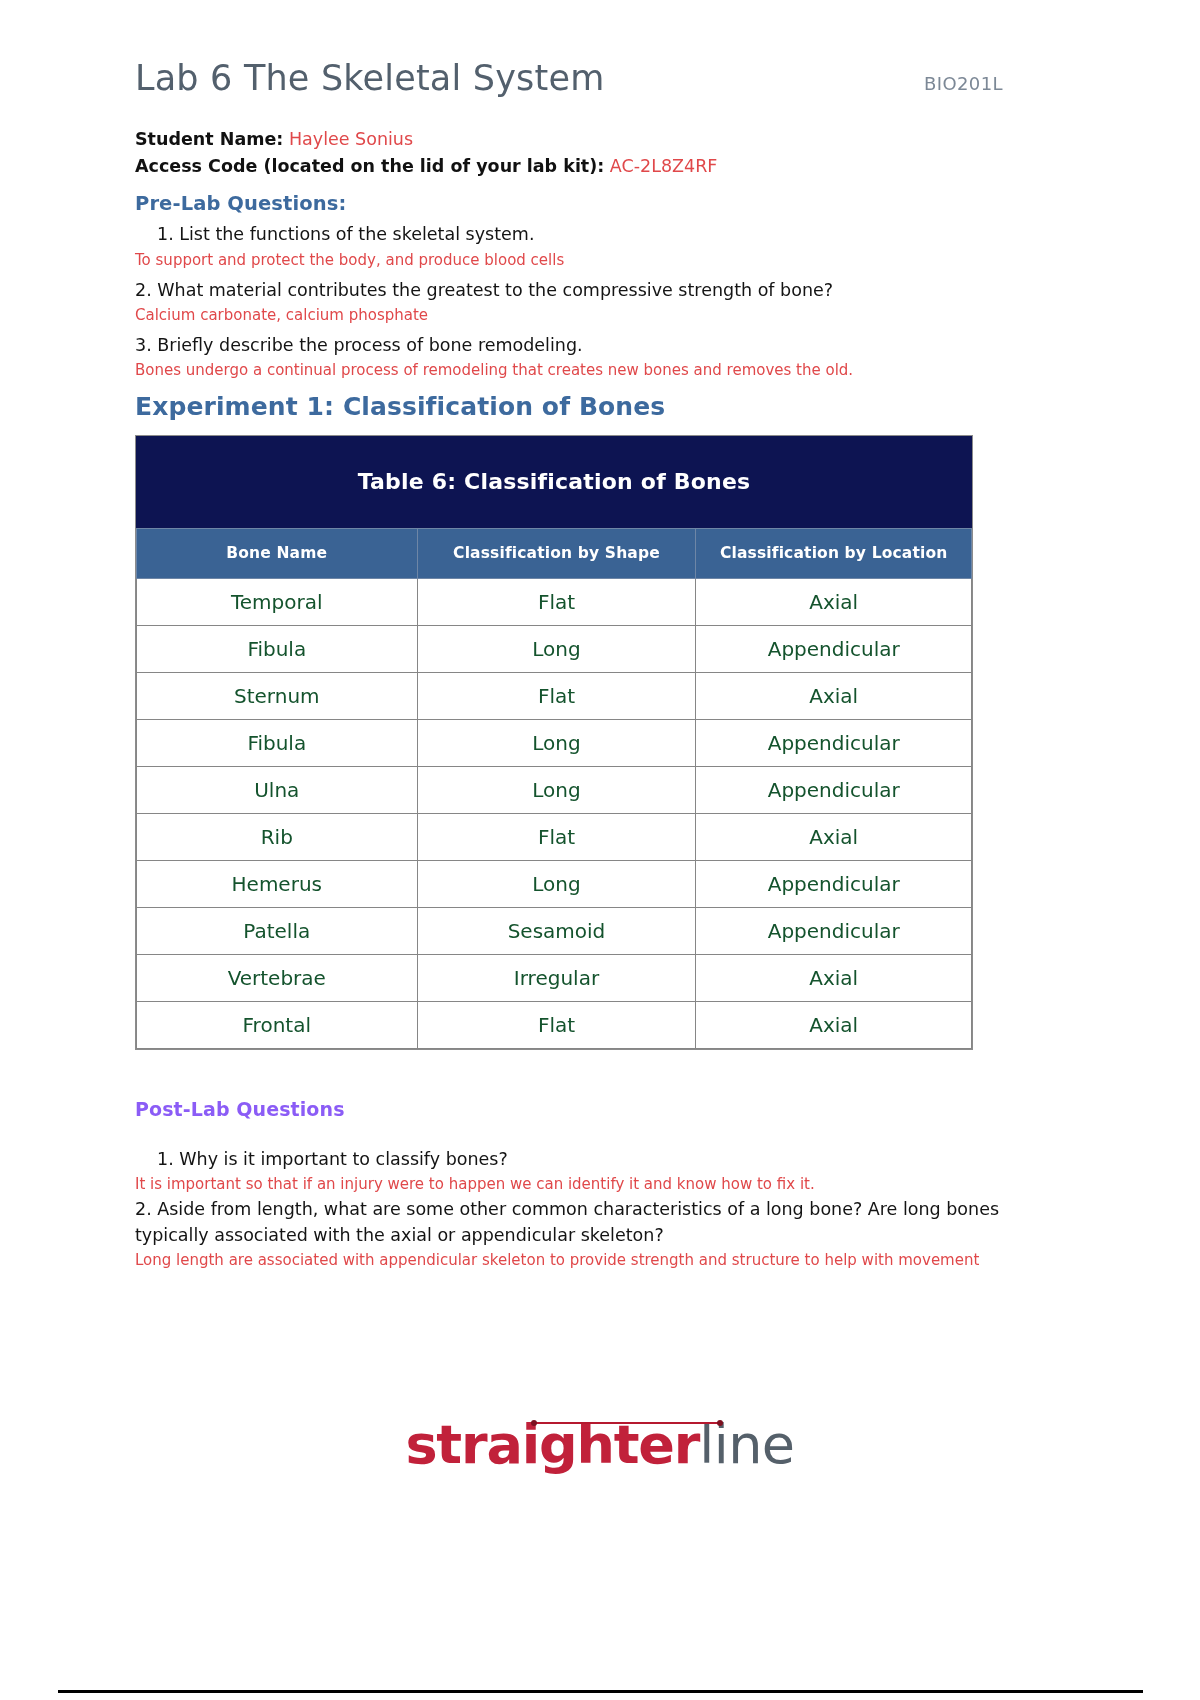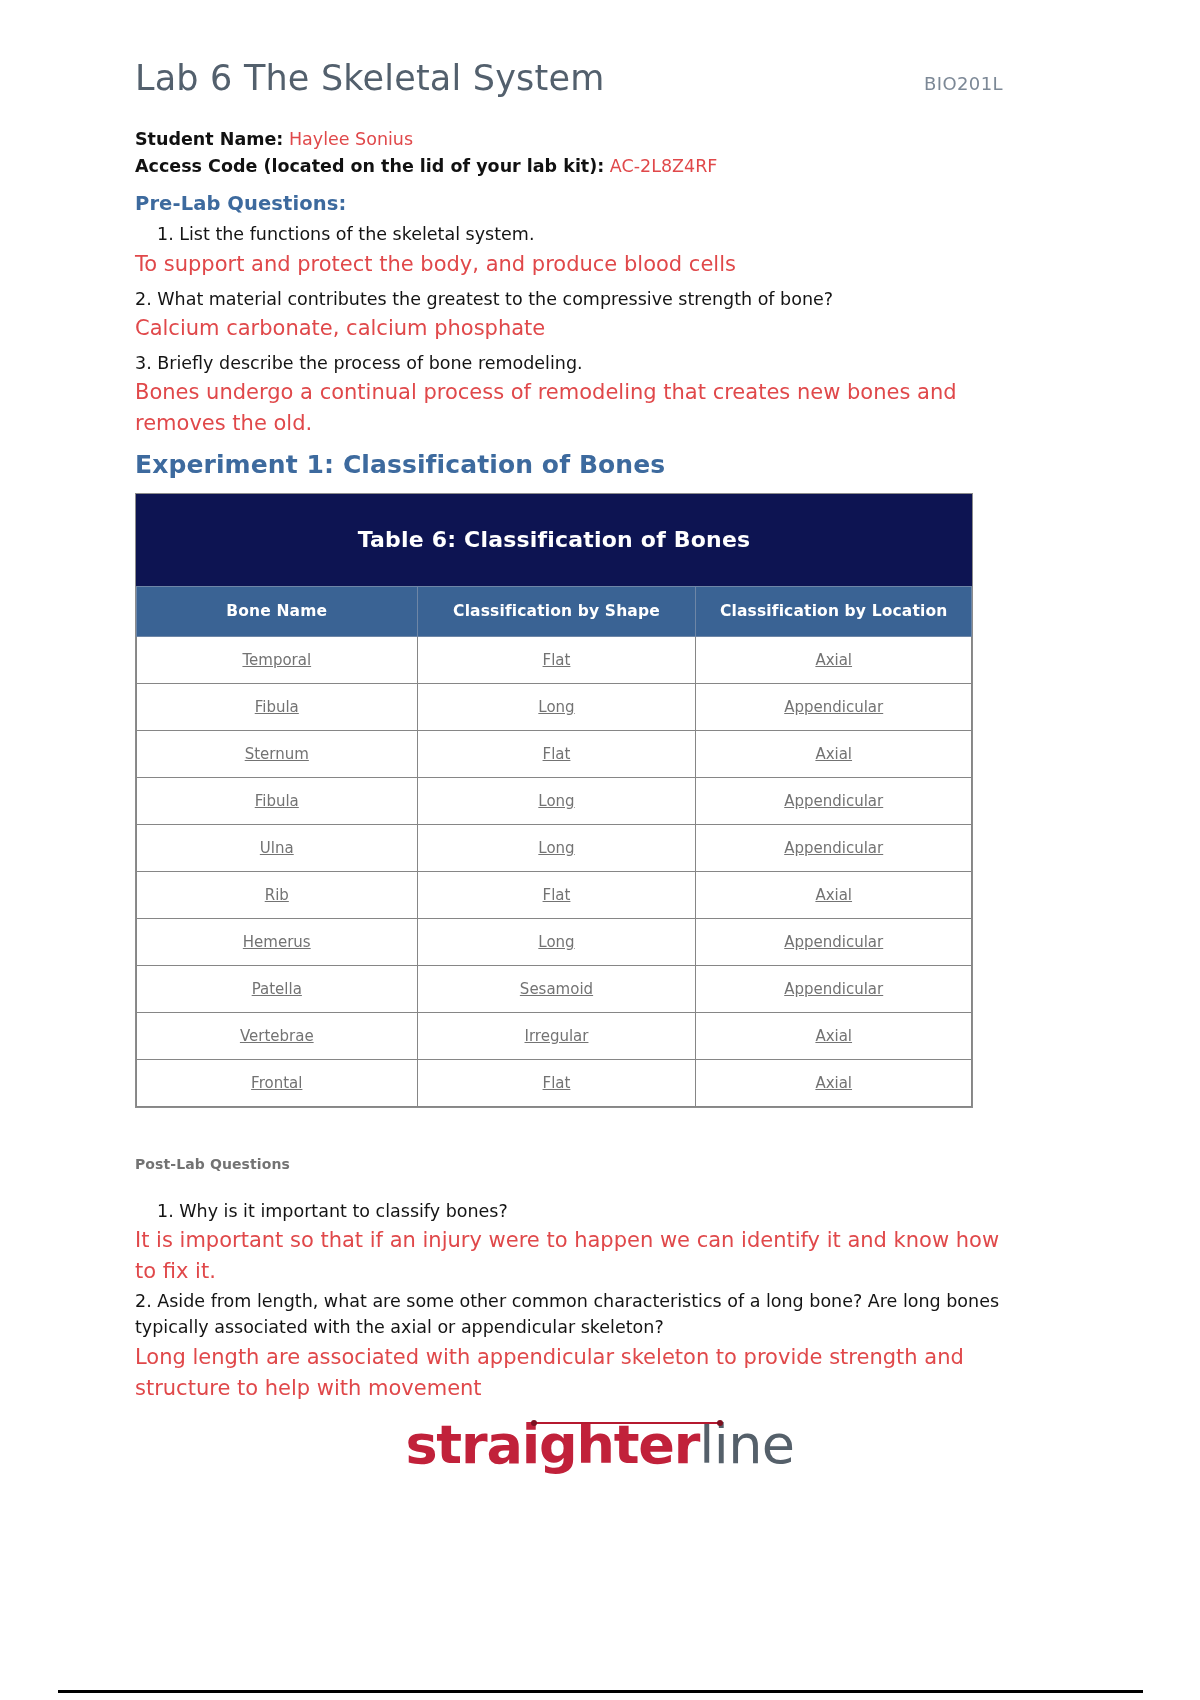--- a/index.html
+++ b/index.html
@@ -77,37 +77,37 @@
     letter-spacing: 0.1px;
   }
   .h-exp {
     margin-top: 10px;
     font-size: 25px;
     font-weight: bold;
     color: #3d6a9e;
     letter-spacing: 0.1px;
   }
   .h-post {
-    font-size: 14px;
-    font-weight: bold;
-    color: #737373;
+    font-size: 19px;
+    font-weight: bold;
+    color: #8b5cf6;
     letter-spacing: 0.1px;
   }
 
   
   .qa-block { margin-top: 6px; }
   .q {
     font-size: 17.5px;
     color: #141414;
     line-height: 1.49;
     margin-top: 1px;
   }
   .q.indent { padding-left: 22px; }
   .a {
-    font-size: 21px;
+    font-size: 15px;
     color: #e0484a;
     line-height: 1.49;
     margin-top: 1px;
   }
 
   
   .table-wrap {
     margin-top: 14px;
     width: 838px;
     border: 1px solid #8c8c8c;
@@ -136,25 +136,24 @@
     font-weight: bold;
     text-align: center;
     height: 47px;
     border: 1px solid #6e86a6;
     letter-spacing: 0.15px;
   }
   table.bones td {
     height: 44px;
     text-align: center;
     vertical-align: middle;
-    font-size: 15px;
-    color: #737373;
+    font-size: 20px;
+    color: #14532d;
     background: #ffffff;
     border: 1px solid #868686;
-    text-decoration: underline;
   }
   col.c1 { width: 33.6%; }
   col.c2 { width: 33.4%; }
   col.c3 { width: 33.0%; }
 
   
   .post-wrap { margin-top: 48px; }
   .post-qa { margin-top: 26px; }
 
   

